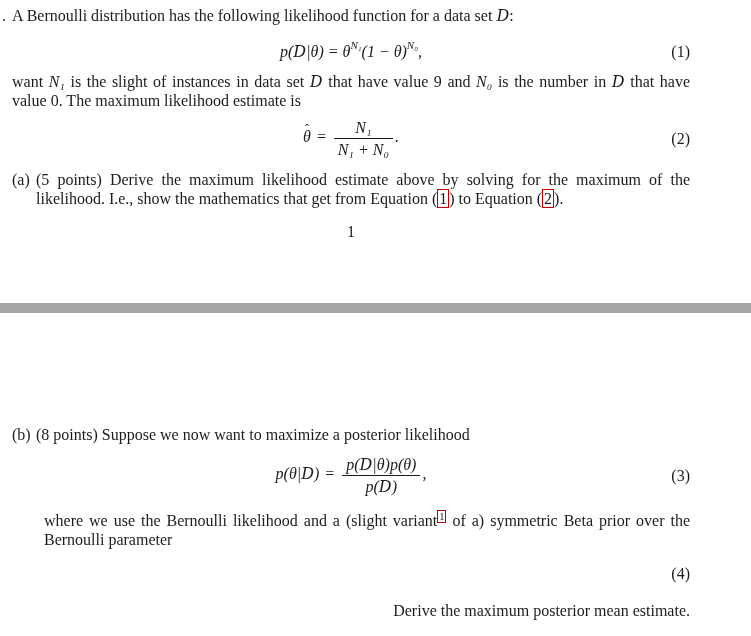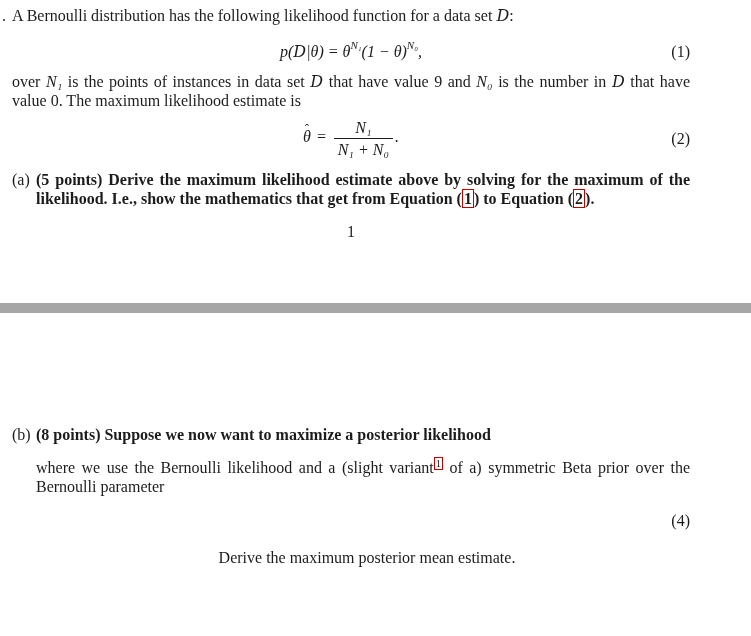--- a/index.html
+++ b/index.html
@@ -15,21 +15,21 @@
   .separator { width:751px; height:10px; background:#a6a6a6; }
 
   .intro { position:relative; white-space:nowrap; }
   .list-marker { position:absolute; left:-10px; top:0; }
 
   .para { margin:0; text-align:justify; }
   .para1 { margin-top:7px; }
 
   .item { display:flex; }
   .imarker { flex:0 0 24px; }
-  .ibody { flex:1; text-align:justify;font-weight:bold; }
+  .ibody { flex:1; text-align:justify; }
   .item-a { margin-top:9px; }
 
   .eqrow { position:relative; display:flex; justify-content:center; align-items:center; }
   .eq1 { margin-top:12px; height:28px;align-items:center; }
   .eq2 { margin-top:5px; height:46px; }
   .eq3 { margin-top:9px; height:44px; }
   .eq4 { margin-top:10px; height:28px; }
   .eqlabel { position:absolute; right:0; top:50%; transform:translateY(-50%); font-style:normal; }
 
   .m { font-style:italic; }
@@ -40,41 +40,41 @@
   .frac .num { display:block; padding:0 4px 1px 4px; border-bottom:1.4px solid #1c1c1c; }
   .frac .den { display:block; padding:1px 4px 0 4px; }
 
   .hatwrap { position:relative; display:inline-block; }
   .hat { position:absolute; left:50%; transform:translateX(-50%); top:-8px; font-size:13px; font-style:normal; }
 
   .ref { border:1px solid #c00000; padding:0 1px; }
   .fnref { border:1px solid #c00000; font-size:10.5px; line-height:0; padding:0 1px; position:relative; top:-6px; }
 
   .pagenum { margin-top:14px; text-align:center; }
-  .closing { margin-top:14px; margin-left:32px; text-align:center; }
-  .para2 { margin-top:14px; margin-left:24px; }
+  .closing { margin-top:14px; margin-left:32px; text-align:right; }
+  .para2 { margin-top:14px; margin-left:32px; }
 </style>
 </head>
 <body>
 
 <div>
 
   <section class="page page1">
 
     <div class="intro">
       <span class="list-marker">.</span>
       <span>A Bernoulli distribution has the following likelihood function for a data set </span><span class="m cal">D</span><span>:</span>
     </div>
 
     <div class="eqrow eq1">
       <span class="m"><span>p(</span><span class="cal">D</span><span>|θ) = θ</span><sup>N₁</sup><span>(1 − θ)</span><sup>N₀</sup><span>,</span></span>
       <span class="eqlabel">(1)</span>
     </div>
 
-    <p class="para para1"><span>over </span><span class="m">N₁</span><span> is the points of instances in data set </span><span class="m cal">D</span><span> that have value 9 and </span><span class="m">N₀</span><span> is the number in </span><span class="m cal">D</span><span> that have value 0. The maximum likelihood estimate is</span></p>
+    <p class="para para1"><span>want </span><span class="m">N₁</span><span> is the slight of instances in data set </span><span class="m cal">D</span><span> that have value 9 and </span><span class="m">N₀</span><span> is the number in </span><span class="m cal">D</span><span> that have value 0. The maximum likelihood estimate is</span></p>
 
     <div class="eqrow eq2">
       <span class="m">
         <span class="hatwrap"><span>θ</span><span class="hat">ˆ</span></span><span class="eqs">=</span><span class="frac"><span class="num">N₁</span><span class="den">N₁ + N₀</span></span><span>.</span>
       </span>
       <span class="eqlabel">(2)</span>
     </div>
 
     <div class="item item-a">
       <span class="imarker">(a)</span>
@@ -87,20 +87,26 @@
 
   <div class="separator"></div>
 
   <section class="page page2">
 
     <div class="item">
       <span class="imarker">(b)</span>
       <div class="ibody"><span>(8 points) Suppose we now want to maximize a posterior likelihood</span></div>
     </div>
 
+    <div class="eqrow eq3">
+      <span class="m">
+        <span>p(θ|</span><span class="cal">D</span><span>)</span><span class="eqs">=</span><span class="frac"><span class="num"><span>p(</span><span class="cal">D</span><span>|θ)p(θ)</span></span><span class="den"><span>p(</span><span class="cal">D</span><span>)</span></span></span><span>,</span>
+      </span>
+      <span class="eqlabel">(3)</span>
+    </div>
 
     <p class="para para2"><span>where we use the Bernoulli likelihood and a (slight variant</span><span class="fnref">1</span><span> of a) symmetric Beta prior over the Bernoulli parameter</span></p>
 
     <div class="eqrow eq4">
       <span class="eqlabel">(4)</span>
     </div>
 
     <p class="para closing">Derive the maximum posterior mean estimate.</p>
 
   </section>

